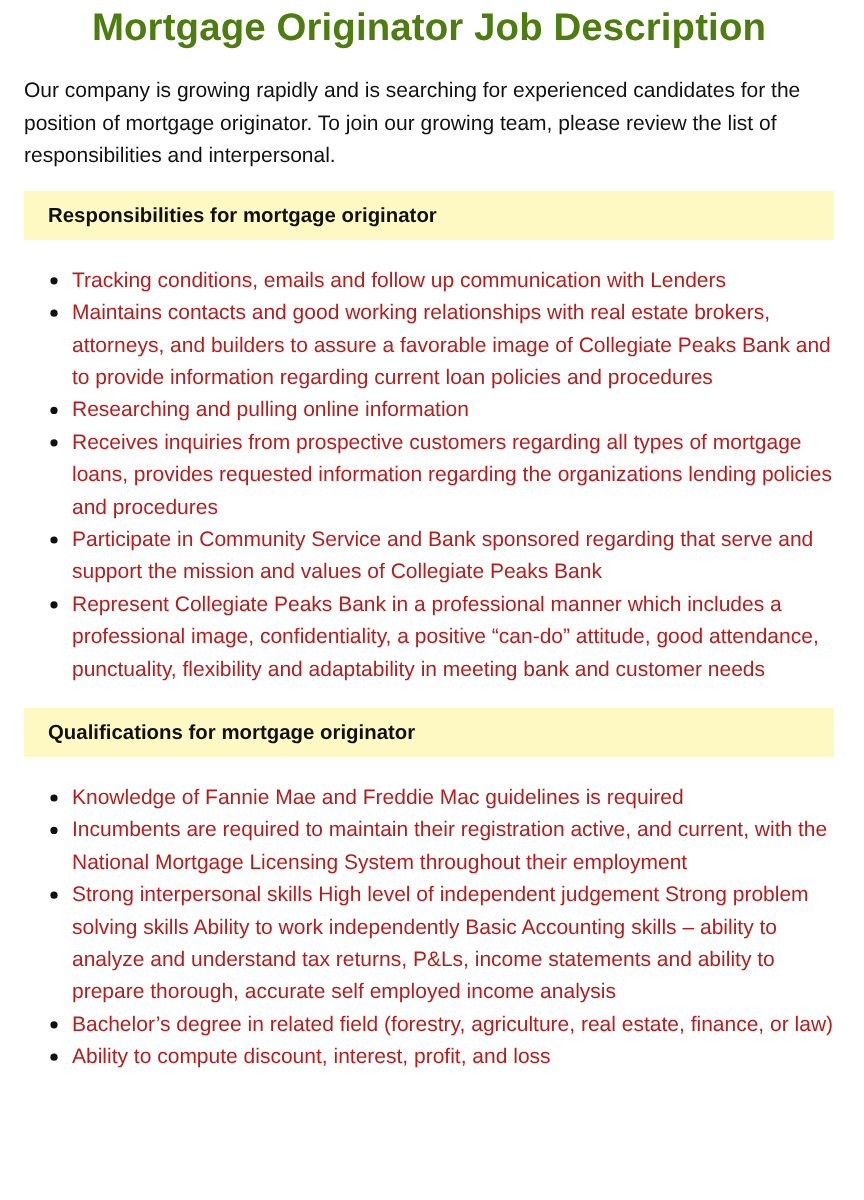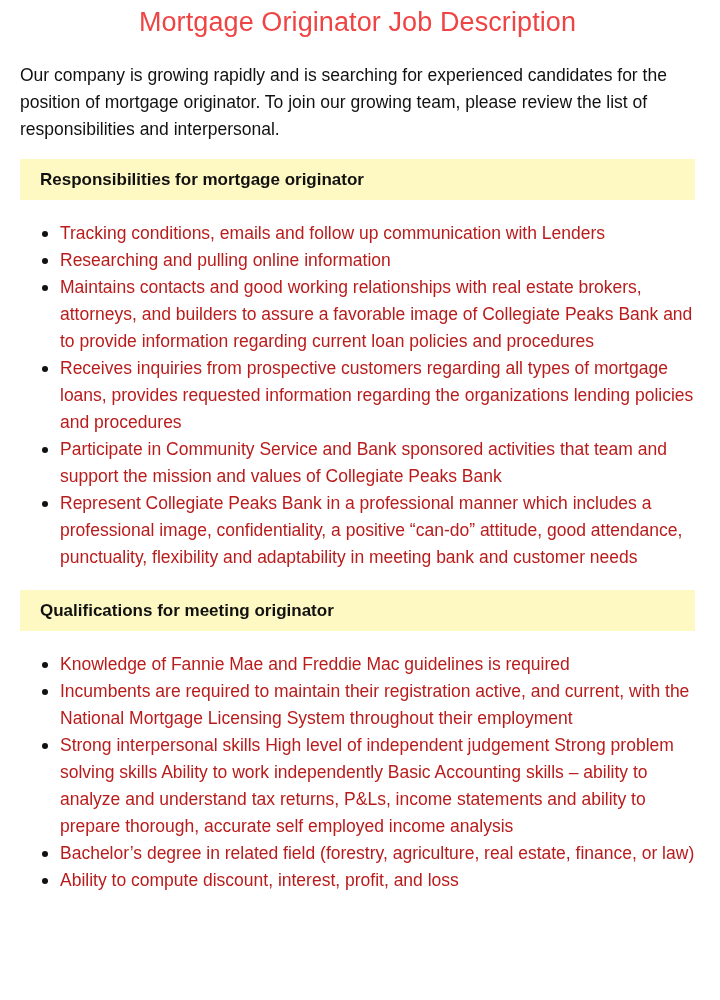--- a/index.html
+++ b/index.html
@@ -13,25 +13,25 @@
     overflow: hidden;
     font-family: "Liberation Sans", "DejaVu Sans", sans-serif;
     color: #111111;
   }
   .page {
     padding: 0 25px 0 20px;
   }
   h1.title {
     margin: 0;
     padding-top: 2px;
-    font-size: 27px;
+    font-size: 32px;
     line-height: 40px;
-    font-weight: normal;
+    font-weight: bold;
     text-align: center;
-    color: #ef4444;
+    color: #4d7c0f;
     letter-spacing: 0.1px;
   }
   p.intro {
     margin: 20px 0 0 0;
     font-size: 17.5px;
     line-height: 27px;
     color: #111111;
   }
   .section-header {
     margin-top: 16px;
@@ -71,30 +71,30 @@
 <body>
 
 <div class="page">
   <h1 class="title">Mortgage Originator Job Description</h1>
   <p class="intro">Our company is growing rapidly and is searching for experienced candidates for the position of mortgage originator. To join our growing team, please review the list of responsibilities and interpersonal.</p>
 
   <section>
     <div class="section-header">Responsibilities for mortgage originator</div>
     <ul class="items">
       <li><span class="bullet"></span><span>Tracking conditions, emails and follow up communication with Lenders</span></li>
+      <li><span class="bullet"></span><span>Maintains contacts and good working relationships with real estate brokers, attorneys, and builders to assure a favorable image of Collegiate Peaks Bank and to provide information regarding current loan policies and procedures</span></li>
       <li><span class="bullet"></span><span>Researching and pulling online information</span></li>
-      <li><span class="bullet"></span><span>Maintains contacts and good working relationships with real estate brokers, attorneys, and builders to assure a favorable image of Collegiate Peaks Bank and to provide information regarding current loan policies and procedures</span></li>
       <li><span class="bullet"></span><span>Receives inquiries from prospective customers regarding all types of mortgage loans, provides requested information regarding the organizations lending policies and procedures</span></li>
-      <li><span class="bullet"></span><span>Participate in Community Service and Bank sponsored activities that team and support the mission and values of Collegiate Peaks Bank</span></li>
+      <li><span class="bullet"></span><span>Participate in Community Service and Bank sponsored regarding that serve and support the mission and values of Collegiate Peaks Bank</span></li>
       <li><span class="bullet"></span><span>Represent Collegiate Peaks Bank in a professional manner which includes a professional image, confidentiality, a positive “can-do” attitude, good attendance, punctuality, flexibility and adaptability in meeting bank and customer needs</span></li>
     </ul>
   </section>
 
   <section class="section-2">
-    <div class="section-header">Qualifications for meeting originator</div>
+    <div class="section-header">Qualifications for mortgage originator</div>
     <ul class="items">
       <li><span class="bullet"></span><span>Knowledge of Fannie Mae and Freddie Mac guidelines is required</span></li>
       <li><span class="bullet"></span><span>Incumbents are required to maintain their registration active, and current, with the National Mortgage Licensing System throughout their employment</span></li>
       <li><span class="bullet"></span><span>Strong interpersonal skills High level of independent judgement Strong problem solving skills Ability to work independently Basic Accounting skills – ability to analyze and understand tax returns, P&amp;Ls, income statements and ability to prepare thorough, accurate self employed income analysis</span></li>
       <li><span class="bullet"></span><span>Bachelor’s degree in related field (forestry, agriculture, real estate, finance, or law)</span></li>
       <li><span class="bullet"></span><span>Ability to compute discount, interest, profit, and loss</span></li>
     </ul>
   </section>
 </div>
 

